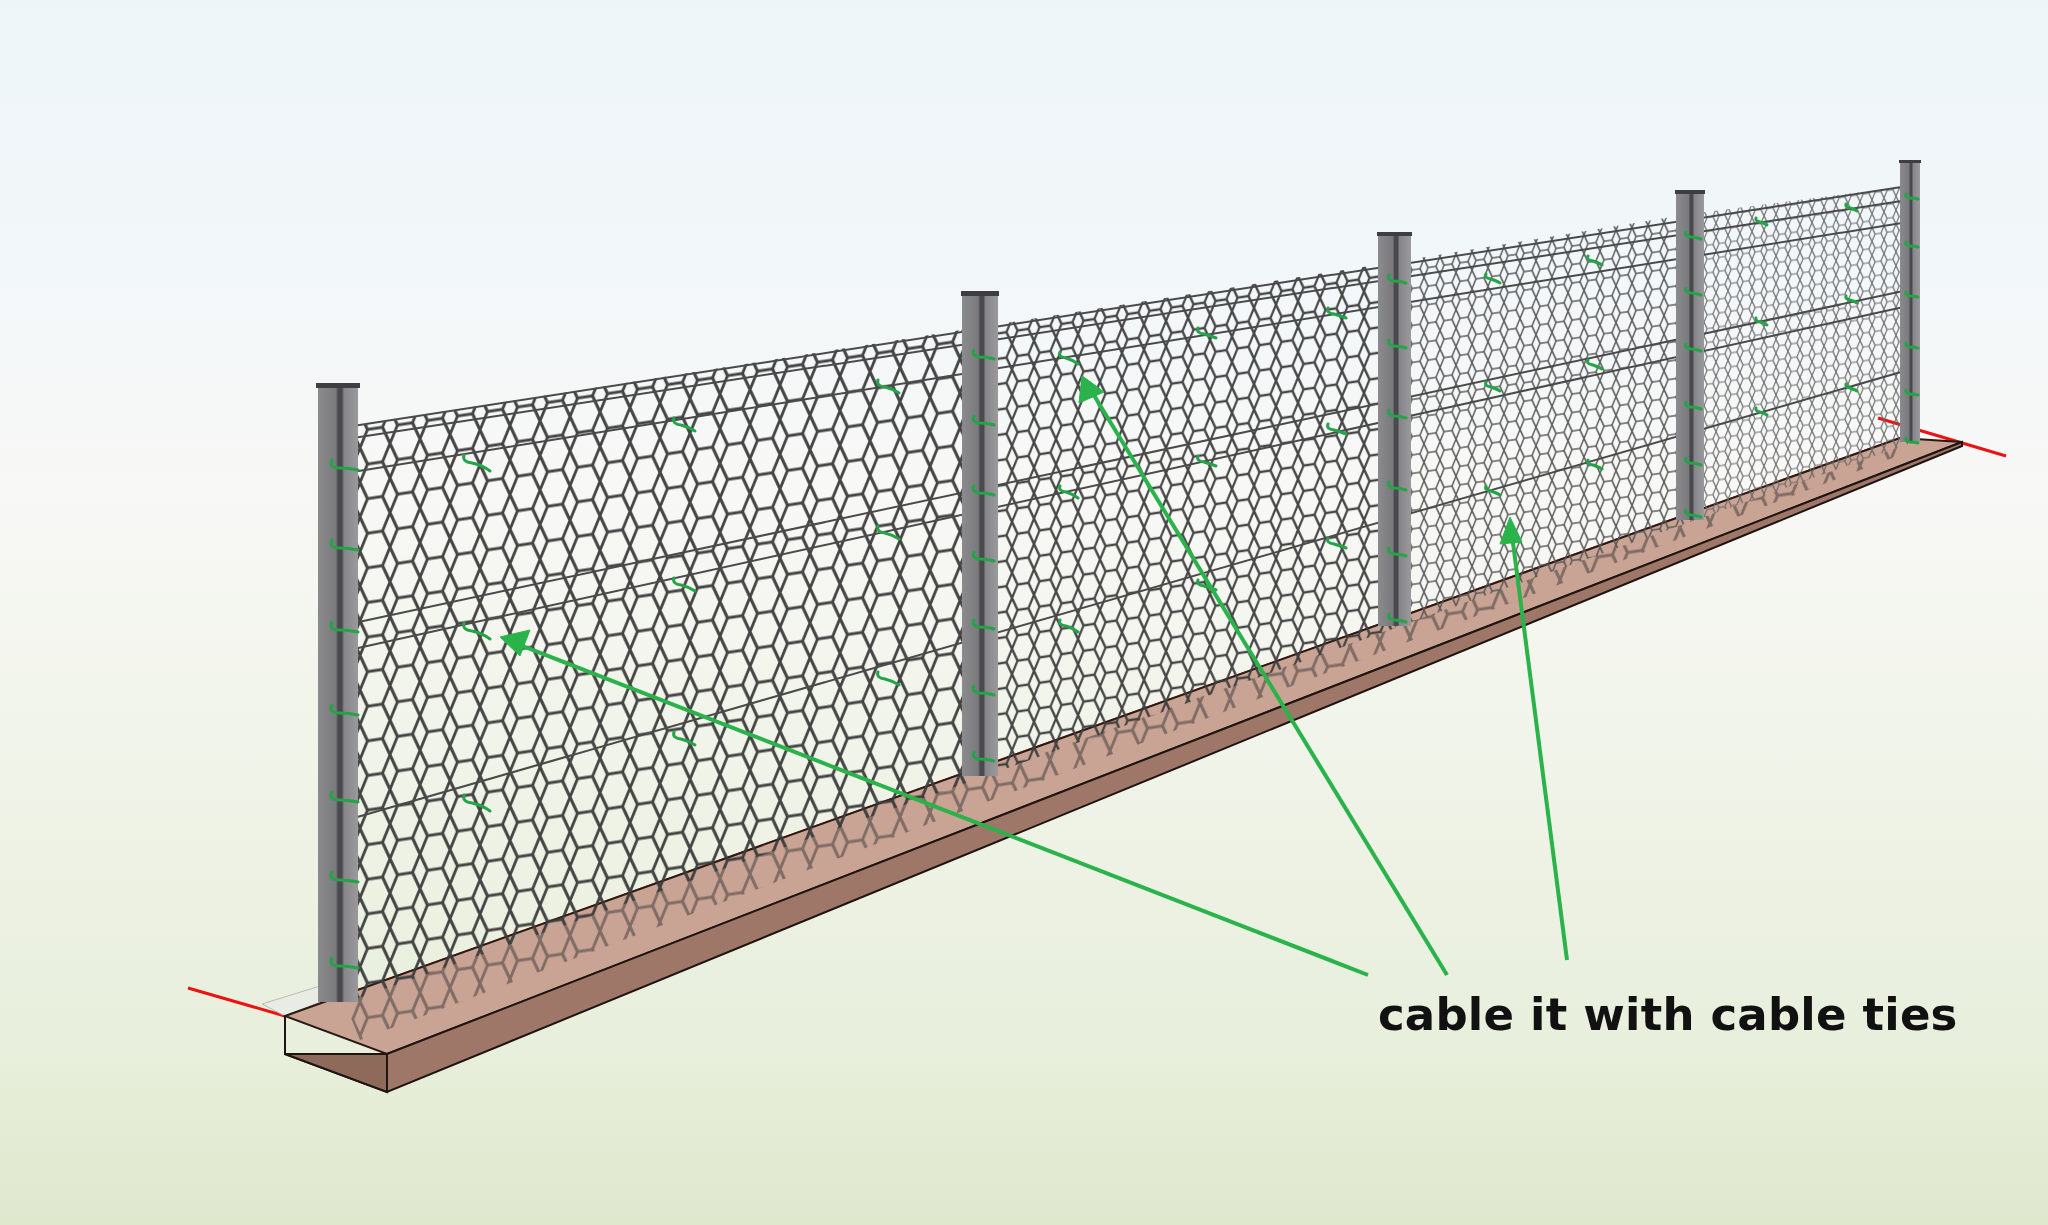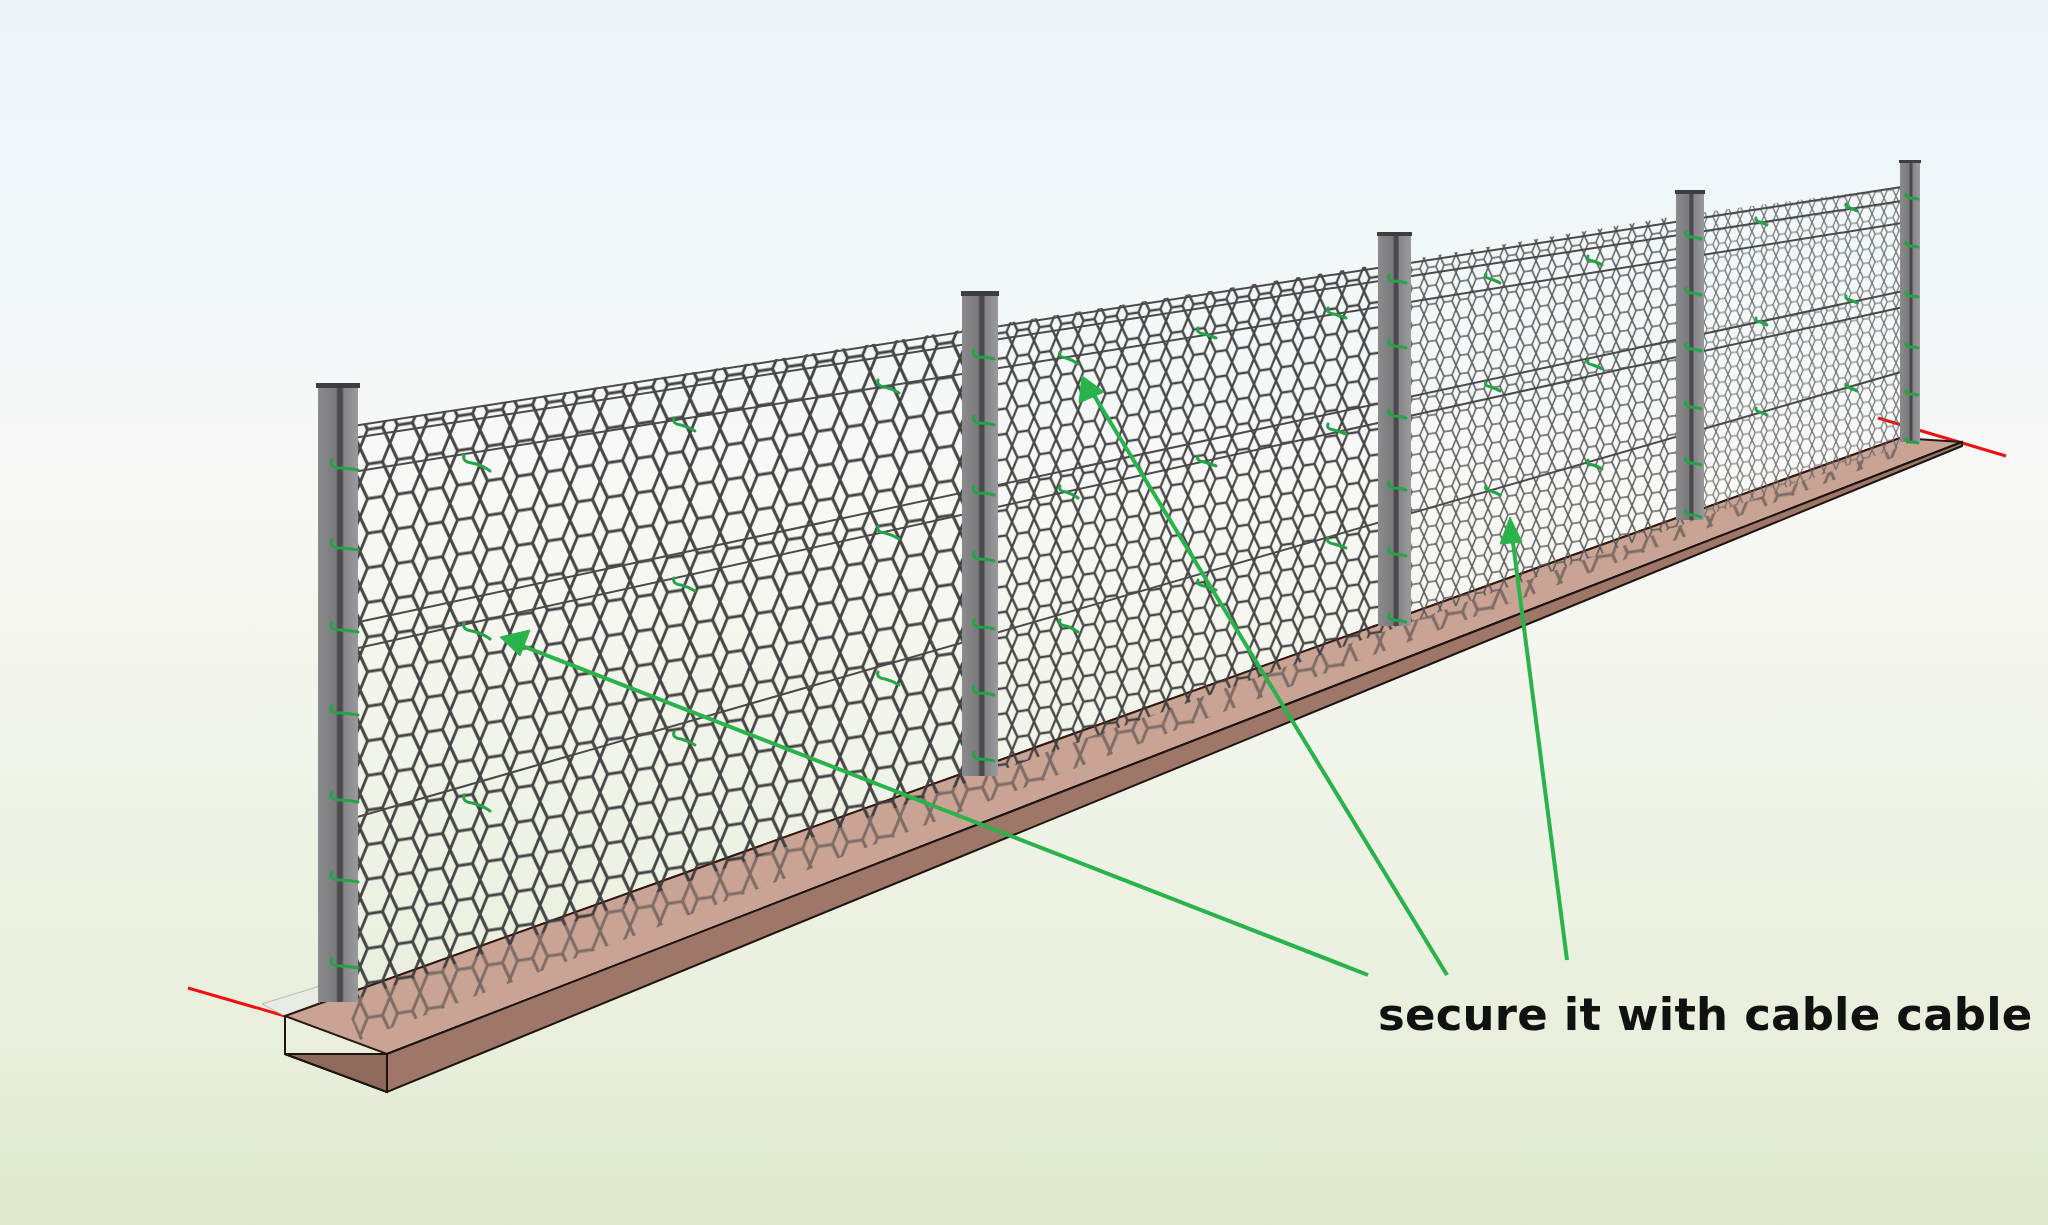--- a/index.html
+++ b/index.html
@@ -195,13 +195,13 @@
       <polygon points="1082,376 1100,389 1081,399" stroke-width="1"></polygon>
       <polygon points="1082,376 1104,392 1079,403" stroke-width="1"></polygon>
     </g>
     <g>
       <line x1="1567" y1="960" x2="1512" y2="535" stroke-width="4"></line>
       <polygon points="1510,517 1522,542 1500,544" stroke-width="1"></polygon>
     </g>
   </g>
 </svg>
 
-<div class="caption">secure it with cable cable</div>
+<div class="caption">cable it with cable ties</div>
 
 </body></html>

